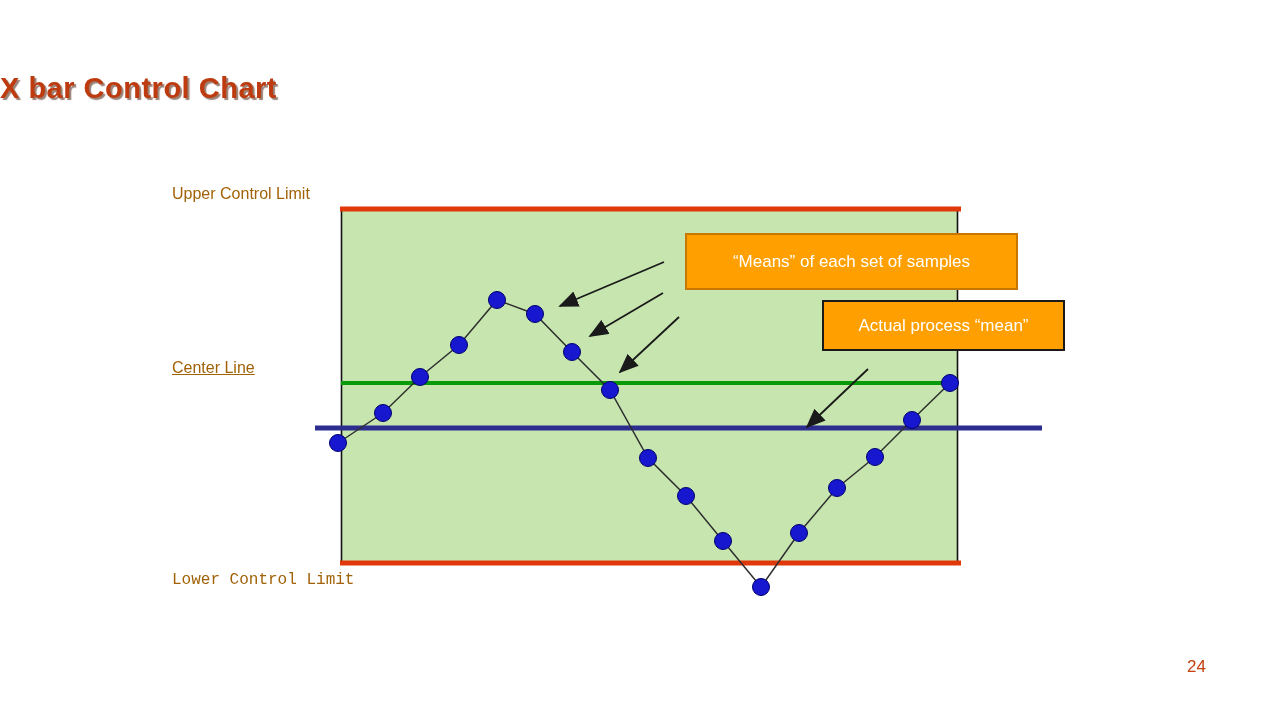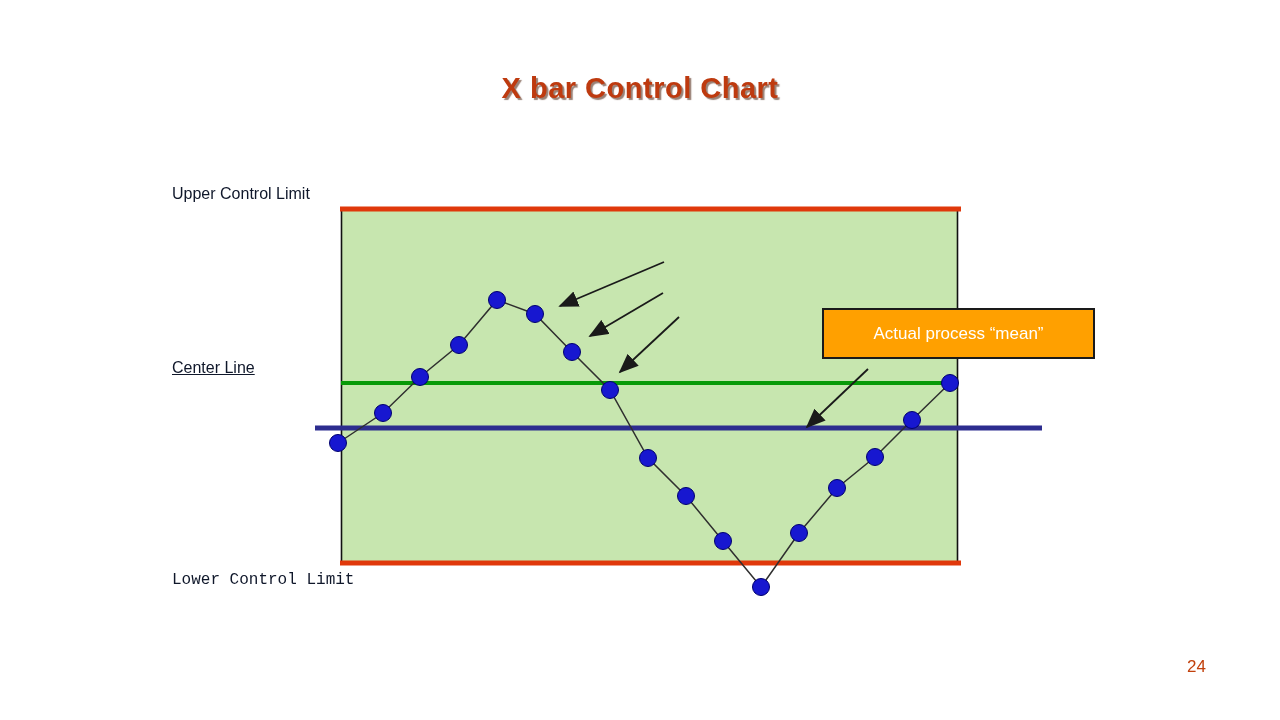--- a/index.html
+++ b/index.html
@@ -1,44 +1,44 @@
 <!DOCTYPE html>
 <html style="--title-color: #be3a0f; --callout-fill: #ffa000; --callout-border-orange: #c87800; --callout-border-dark: #1a1a1a;"><head>
 <meta charset="utf-8">
 <style>
   html,body{margin:0;padding:0;background:#ffffff;}
   body{font-family:"Liberation Sans","DejaVu Sans",sans-serif;}
   .slide{position:relative;width:1280px;height:720px;background:#fff;overflow:hidden;}
   .title{
     position:absolute;left:0;top:72px;width:100%;
-    text-align:center;font-size:29px;font-weight:bold;
+    font-size:29px;font-weight:bold;
     color:var(--title-color,#be3a0f);
     text-shadow:2px 2px 1px rgba(70,25,5,0.55);
     letter-spacing:0.5px;
   }
   .side-label{
     position:absolute;left:172px;
-    font-size:16px;color:#0f172a;white-space:nowrap;
+    font-size:16px;color:#a16207;white-space:nowrap;
   }
   .side-label.upper{top:185px;}
   .side-label.center{top:359px;text-decoration:underline;}
   .side-label.lower{top:571px;font-family:Liberation Mono, monospace;}
   #chart-svg{position:absolute;left:0;top:0;}
   .callout{
     position:absolute;display:flex;align-items:center;justify-content:center;
     font-size:17px;color:#ffffff;text-align:center;
     background:var(--callout-fill,#ffa000);
     box-sizing:border-box;
   }
   .callout.means{
     left:685px;top:233px;width:333px;height:57px;
     border:2px solid var(--callout-border-orange,#c87800);
   }
   .callout.mean{
-    left:822px;top:308px;width:273px;height:51px;
+    left:822px;top:300px;width:243px;height:51px;
     border:2px solid var(--callout-border-dark,#1a1a1a);
   }
   .page-number{
     position:absolute;right:74px;top:657px;
     font-size:17px;color:#c2410c;
   }
 </style>
 </head>
 <body>
 
@@ -80,17 +80,18 @@
       <circle cx="837" cy="488" r="8.5" fill="#1717d0" stroke="#00006e" stroke-width="1"></circle>
       <circle cx="875" cy="457" r="8.5" fill="#1717d0" stroke="#00006e" stroke-width="1"></circle>
       <circle cx="912" cy="420" r="8.5" fill="#1717d0" stroke="#00006e" stroke-width="1"></circle>
       <circle cx="950" cy="383" r="8.5" fill="#1717d0" stroke="#00006e" stroke-width="1"></circle>
       <line x1="664" y1="262" x2="560" y2="306" stroke="#1a1a1a" stroke-width="1.8" marker-end="url(#ah)"></line>
       <line x1="663" y1="293" x2="590" y2="336" stroke="#1a1a1a" stroke-width="1.8" marker-end="url(#ah)"></line>
       <line x1="679" y1="317" x2="620" y2="372" stroke="#1a1a1a" stroke-width="1.8" marker-end="url(#ah)"></line>
       <line x1="868" y1="369" x2="807" y2="427" stroke="#1a1a1a" stroke-width="1.8" marker-end="url(#ah)"></line>
     </svg>
 
+  <div class="callout means">“Means” of each set of samples</div>
   <div class="callout mean">Actual process “mean”</div>
 
   <div class="page-number">24</div>
 
 </div>
 
 </body></html>

